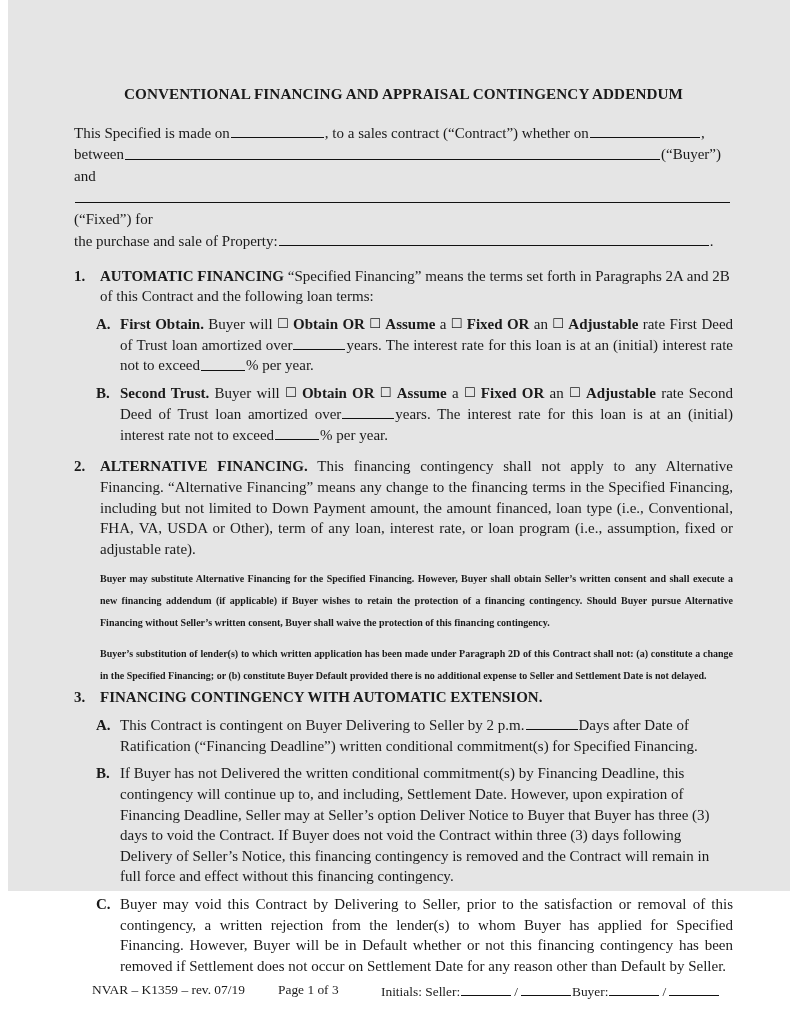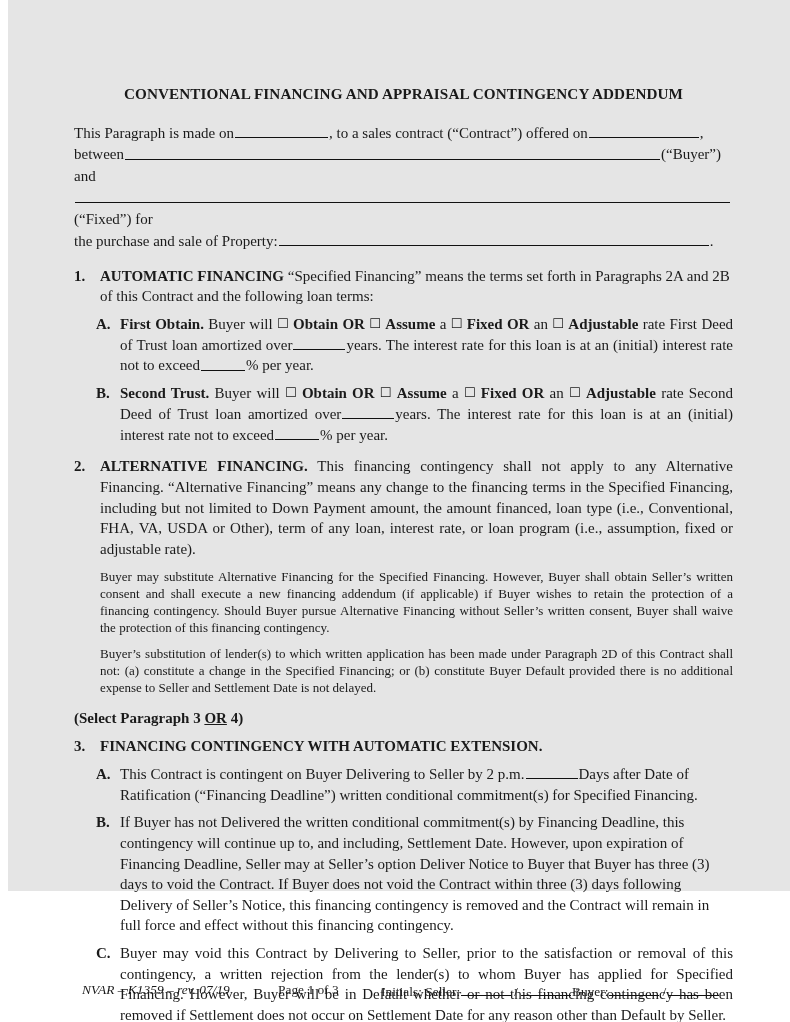--- a/index.html
+++ b/index.html
@@ -95,24 +95,25 @@
   .subitem > .num {
     position: absolute;
     left: 0;
     top: 0;
     font-weight: bold;
     width: 20px;
   }
   .subitem .head { font-weight: bold; }
 
   .para {
-    font-size: 13px;
-    line-height: 17px;
+    font-size: 10px;
+    line-height: 22px;
     margin: 9px 0 0 26px;
     text-align: justify;
+    font-weight: bold;
   }
   .justify { text-align: justify; }
 
   .cbx {
     font-family: "DejaVu Sans", sans-serif;
     font-size: 13px;
     line-height: 1;
     display: inline-block;
     transform: translateY(-1px);
   }
@@ -126,35 +127,35 @@
 
   
   .footer {
     position: absolute;
     left: 66px;
     top: 982px;
     width: 659px;
     font-size: 13.4px;
     white-space: nowrap;
   }
-  .footer .f-rev  { position: absolute; left: 8px;   top: 0; font-style: italic; }
+  .footer .f-rev  { position: absolute; left: 18px;   top: 0; }
   .footer .f-page { position: absolute; left: 204px; top: 0; }
   .footer .f-init { position: absolute; left: 307px; top: 0; }
   .footer .slash { padding: 0 2px; }
 </style>
 </head>
 <body>
 
 <div class="page">
   <div class="content">
 
     <div class="doc-title">CONVENTIONAL FINANCING AND APPRAISAL CONTINGENCY ADDENDUM</div>
 
     <div class="intro">
-      <span>This Paragraph is made on</span><span class="blank b-date"></span><span>, to a sales contract (“Contract”) offered on</span><span class="blank b-offer"></span><span>,</span><br>
+      <span>This Specified is made on</span><span class="blank b-date"></span><span>, to a sales contract (“Contract”) whether on</span><span class="blank b-offer"></span><span>,</span><br>
       <span>between</span><span class="blank b-buyer"></span><span>(“Buyer”) and</span><br>
       <span class="blank b-seller"></span><span>(“Fixed”) for</span><br>
       <span>the purchase and sale of Property:</span><span class="blank b-prop"></span><span>.</span>
     </div>
 
     <div class="item">
       <span class="num">1.</span>
       <span class="head">AUTOMATIC FINANCING</span>
       <span>“Specified Financing” means the terms set forth in Paragraphs 2A and 2B of this Contract and the following loan terms:</span>
     </div>
@@ -196,23 +197,20 @@
     <div class="item justify" style="margin-top:11px;">
       <span class="num">2.</span>
       <span class="head">ALTERNATIVE FINANCING.</span>
       <span>This financing contingency shall not apply to any Alternative Financing. “Alternative Financing” means any change to the financing terms in the Specified Financing, including but not limited to Down Payment amount, the amount financed, loan type (i.e., Conventional, FHA, VA, USDA or Other), term of any loan, interest rate, or loan program (i.e., assumption, fixed or adjustable rate).</span>
     </div>
 
     <div class="para">Buyer may substitute Alternative Financing for the Specified Financing. However, Buyer shall obtain Seller’s written consent and shall execute a new financing addendum (if applicable) if Buyer wishes to retain the protection of a financing contingency. Should Buyer pursue Alternative Financing without Seller’s written consent, Buyer shall waive the protection of this financing contingency.</div>
 
     <div class="para">Buyer’s substitution of lender(s) to which written application has been made under Paragraph 2D of this Contract shall not: (a) constitute a change in the Specified Financing; or (b) constitute Buyer Default provided there is no additional expense to Seller and Settlement Date is not delayed.</div>
 
-    <div class="select-line">
-      <span>(Select Paragraph 3 </span><span class="u">OR</span><span> 4)</span>
-    </div>
 
     <div class="item">
       <span class="num">3.</span>
       <span class="head">FINANCING CONTINGENCY WITH AUTOMATIC EXTENSION.</span>
     </div>
 
     <div class="subitem">
       <span class="num">A.</span>
       <span>This Contract is contingent on Buyer Delivering to Seller by 2 p.m.</span><span class="blank b-days"></span><span>Days after Date of Ratification (“Financing Deadline”) written conditional commitment(s) for Specified Financing.</span>
     </div>

